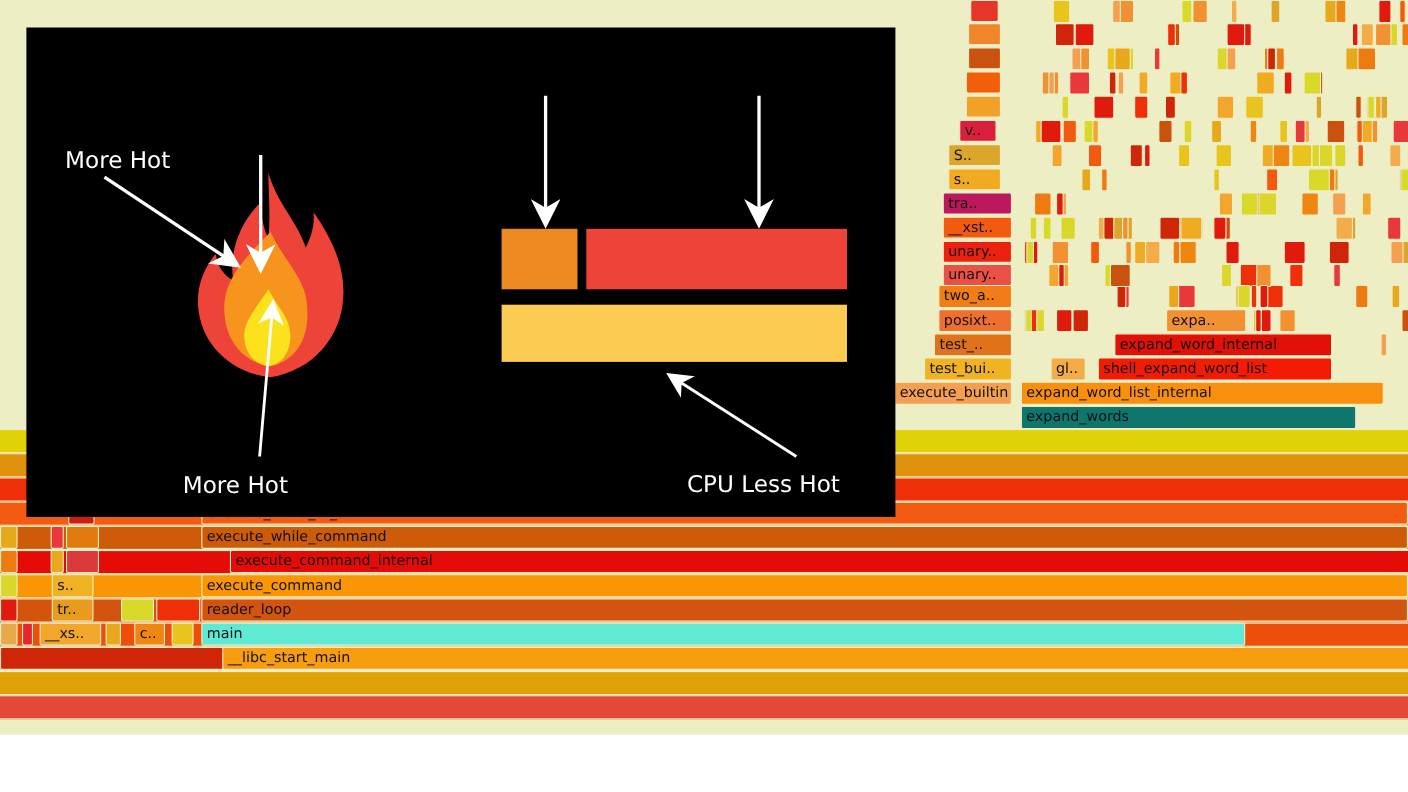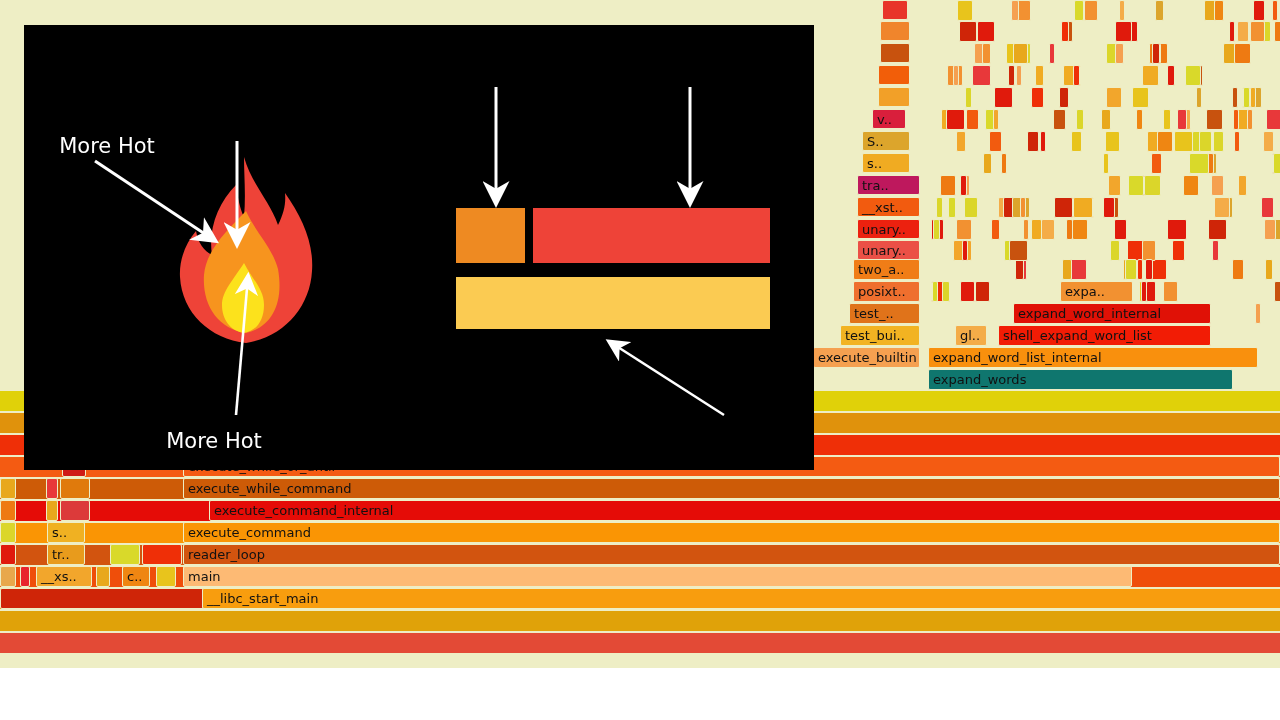--- a/index.html
+++ b/index.html
@@ -272,21 +272,21 @@
         <div class="fg-frame" style="left: 1136px; top: 109px; width: 7px; height: 21px; background: rgb(239, 134, 18);"></div>
         <div class="fg-frame" style="left: 1206px; top: 109px; width: 17px; height: 21px; background: rgb(200, 82, 14);"></div>
         <div class="fg-frame" style="left: 1234px; top: 43px; width: 17px; height: 21px; background: rgb(238, 122, 18);"></div>
         <div class="fg-frame" style="left: 1214px; top: 0px; width: 10px; height: 21px; background: rgb(239, 134, 18);"></div>
         <div class="fg-frame" style="left: 1167px; top: 219px; width: 20px; height: 21px; background: rgb(224, 26, 12);"></div>
         <div class="fg-frame" style="left: 1264px; top: 219px; width: 12px; height: 21px; background: rgb(245, 160, 80);"></div>
         <div class="fg-frame" style="left: 932px; top: 281px; width: 5px; height: 21px; background: rgb(217, 217, 42);"></div>
       </div>
     <div id="fg-frames">
         <div class="fg-frame" style="left: 183px; top: 588px; width: 1097px; height: 21px; background: rgb(248, 157, 14); margin-left: 19px;">__libc_start_main</div>
-        <div class="fg-frame" style="left: 183px; top: 566px; width: 949px; height: 21px; background: #fdba74;">main</div>
+        <div class="fg-frame" style="left: 183px; top: 566px; width: 949px; height: 21px; background: #5eead4;">main</div>
         <div class="fg-frame" style="left: 183px; top: 544px; width: 1097px; height: 21px; background: rgb(210, 84, 15);">reader_loop</div>
         <div class="fg-frame" style="left: 183px; top: 522px; width: 1097px; height: 21px; background: rgb(250, 149, 4);">execute_command</div>
         <div class="fg-frame" style="left: 183px; top: 500px; width: 1097px; height: 21px; background: rgb(229, 12, 7); margin-left: 26px;">execute_command_internal</div>
         <div class="fg-frame" style="left: 183px; top: 478px; width: 1097px; height: 21px; background: rgb(205, 91, 7);">execute_while_command</div>
         <div class="fg-frame" style="left: 183px; top: 456px; width: 1097px; height: 21px; background: rgb(244, 91, 18);">execute_while_or_until</div>
         <div class="fg-frame" style="left: 928px; top: 369px; width: 305px; height: 21px; background: #0f766e;">expand_words</div>
         <div class="fg-frame" style="left: 928px; top: 347px; width: 330px; height: 21px; background: rgb(249, 144, 13);">expand_word_list_internal</div>
         <div class="fg-frame" style="left: 998px; top: 325px; width: 213px; height: 21px; background: rgb(242, 28, 5);">shell_expand_word_list</div>
         <div class="fg-frame" style="left: 1013px; top: 303px; width: 198px; height: 21px; background: rgb(224, 17, 6);">expand_word_internal</div>
         <div class="fg-frame" style="left: 1060px; top: 281px; width: 73px; height: 21px; background: rgb(242, 145, 49);">expa..</div>
@@ -360,15 +360,16 @@
     <div class="ov-swatch" id="sw1" style="left: 509px; top: 183px; width: 237px; height: 55px; background: rgb(238, 67, 56);"></div>
     <div class="ov-swatch" id="sw2" style="left: 432px; top: 252px; width: 314px; height: 52px; background: rgb(251, 203, 82);"></div>
 
     <div class="ov-label" style="left:18px;top:108px;width:130px;">More Hot</div>
 
 
     <div class="ov-label" style="left:125px;top:403px;width:130px;">More Hot</div>
 
 
 
+    <div class="ov-label" style="left:570px;top:402px;width:200px;">CPU Less Hot</div>
   </div>
 
 </div>
 
 </body></html>

